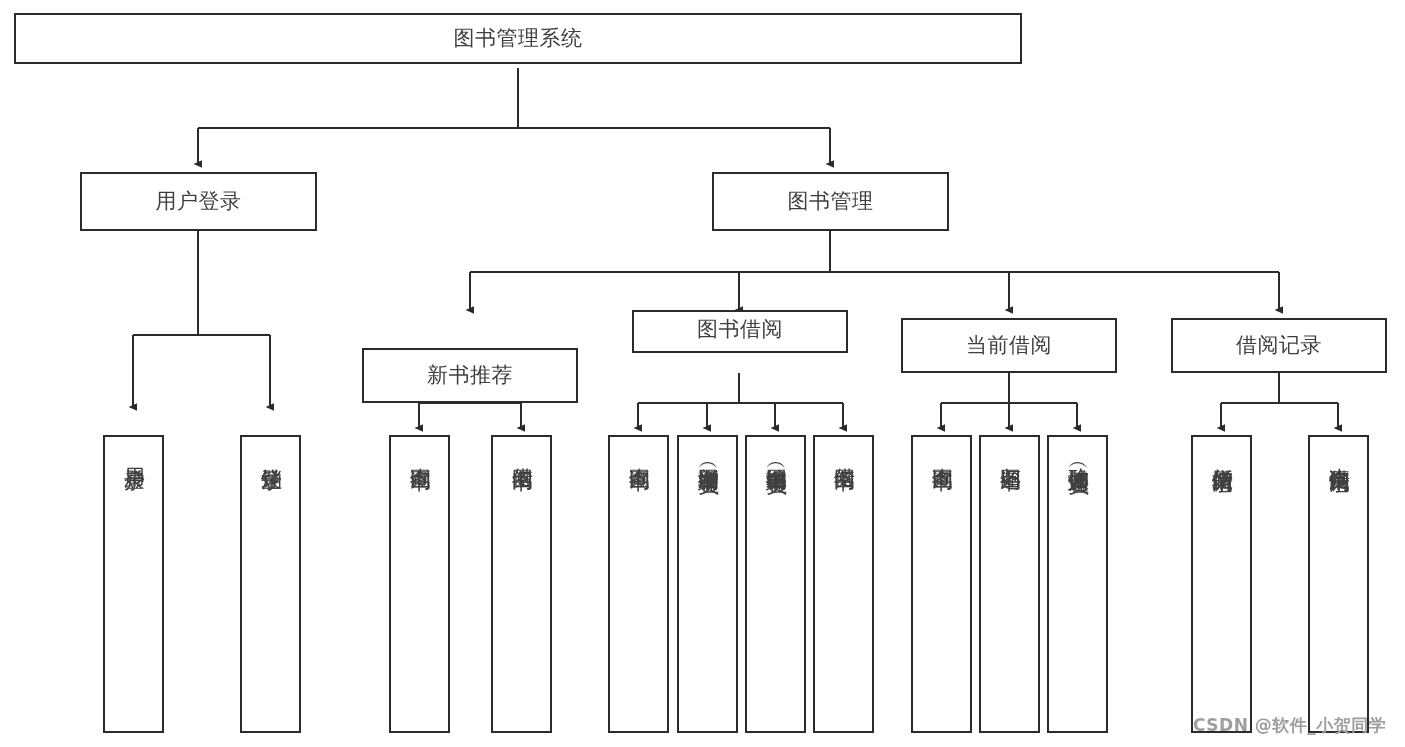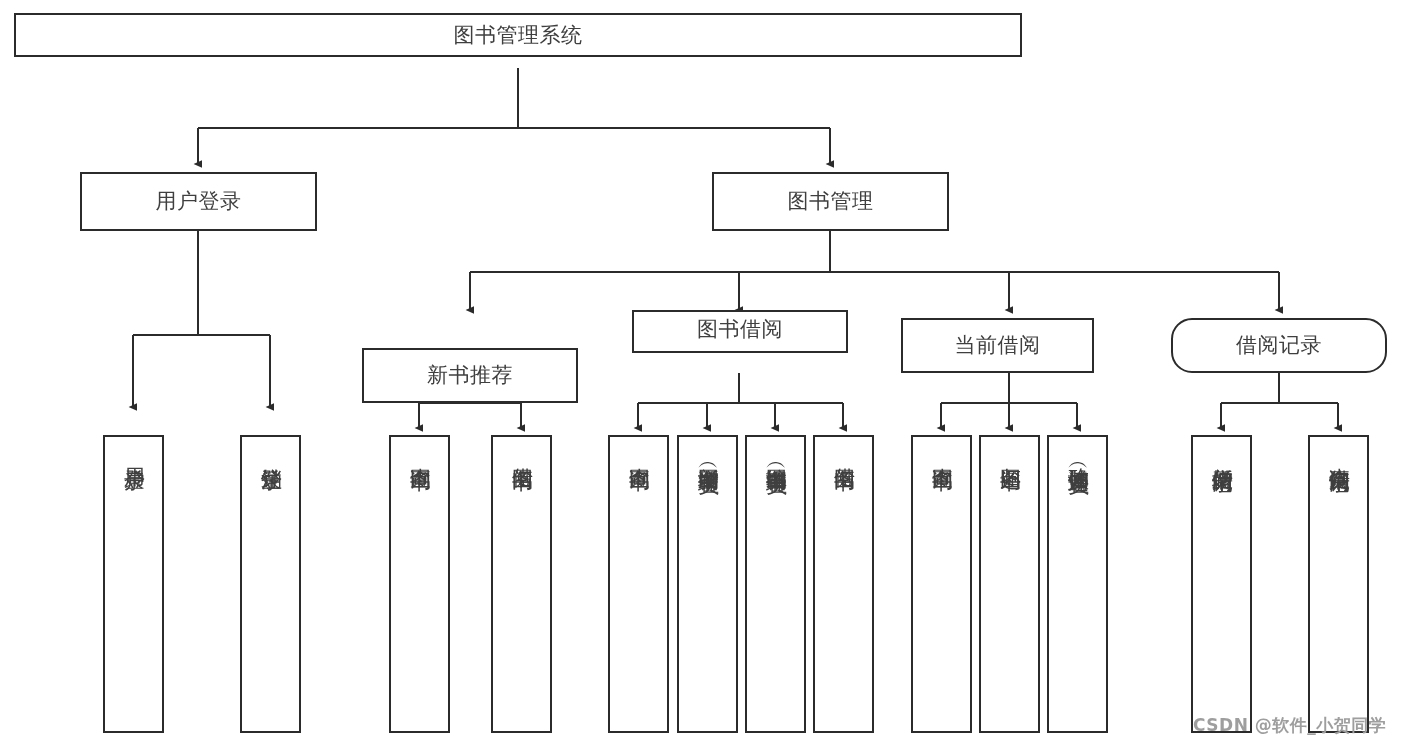--- a/index.html
+++ b/index.html
@@ -123,45 +123,45 @@
       <path d="M1009,403 L1009,428" marker-end="url(#arrow)"></path>
       <path d="M1077,403 L1077,428" marker-end="url(#arrow)"></path>
 
       <path d="M1279,373 L1279,403"></path>
       <path d="M1221,403 L1338,403"></path>
       <path d="M1221,403 L1221,428" marker-end="url(#arrow)"></path>
       <path d="M1338,403 L1338,428" marker-end="url(#arrow)"></path>
     </g>
   </svg>
 
-  <div class="node" style="left:14px; top:13px; width:1008px; height:44px;">
+  <div class="node" style="left:14px; top:13px; width:1008px; height:51px;">
     <span class="label">图书管理系统</span>
   </div>
 
   <div class="node" style="left:80px; top:172px; width:237px; height:59px;">
     <span class="label">用户登录</span>
   </div>
 
   <div class="node" style="left:712px; top:172px; width:237px; height:59px;">
     <span class="label">图书管理</span>
   </div>
 
   <div class="node" style="left:362px; top:318px; width:216px; height:55px;margin-top:30px;">
     <span class="label">新书推荐</span>
   </div>
 
   <div class="node" style="left:632px; top:310px; width:216px; height:43px;font-family:Liberation Mono, monospace;">
     <span class="label">图书借阅</span>
   </div>
 
-  <div class="node" style="left:901px; top:318px; width:193px; height:55px;">
+  <div class="node" style="left:901px; top:318px; width:216px; height:55px;">
     <span class="label">当前借阅</span>
   </div>
 
-  <div class="node" style="left:1171px; top:318px; width:216px; height:55px;border-radius:21px;">
+  <div class="node" style="left:1171px; top:318px; width:216px; height:55px;">
     <span class="label">借阅记录</span>
   </div>
 
   <div class="node vert" style="left:103px; top:435px; width:61px; height:298px;">
     <span class="label">用户登录</span>
   </div>
 
   <div class="node vert" style="left:240px; top:435px; width:61px; height:298px;">
     <span class="label">注销登录</span>
   </div>

